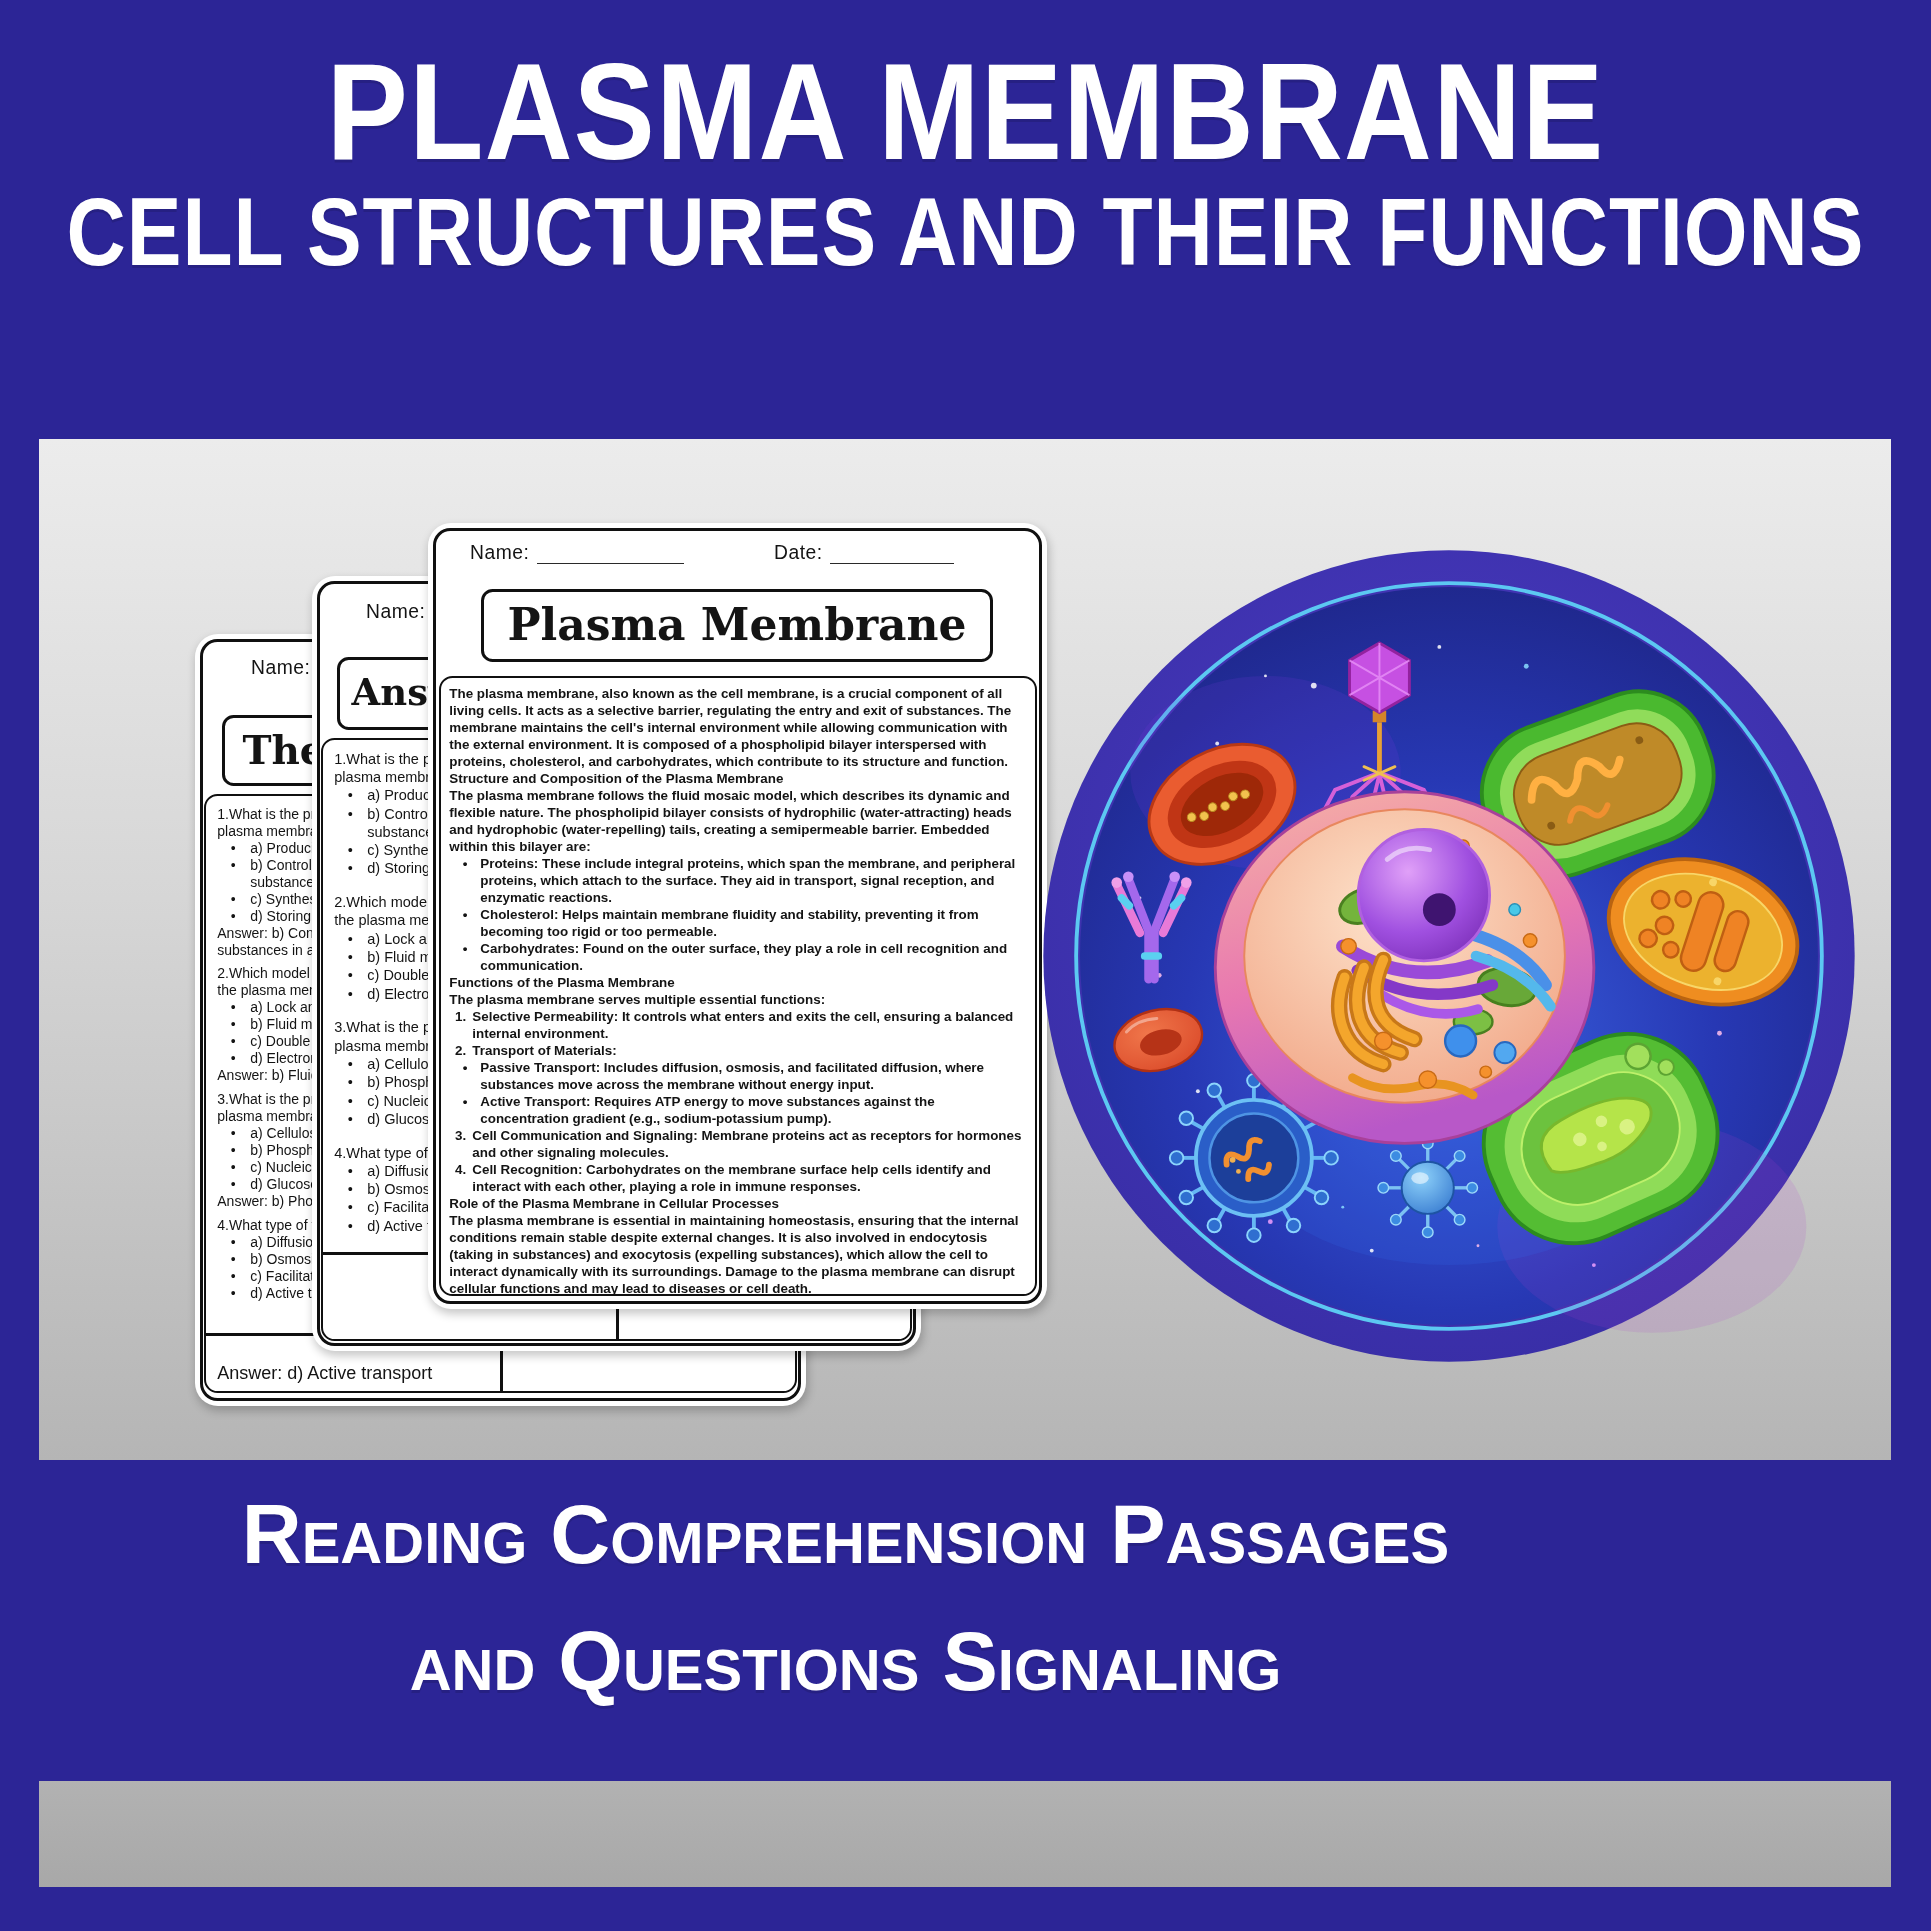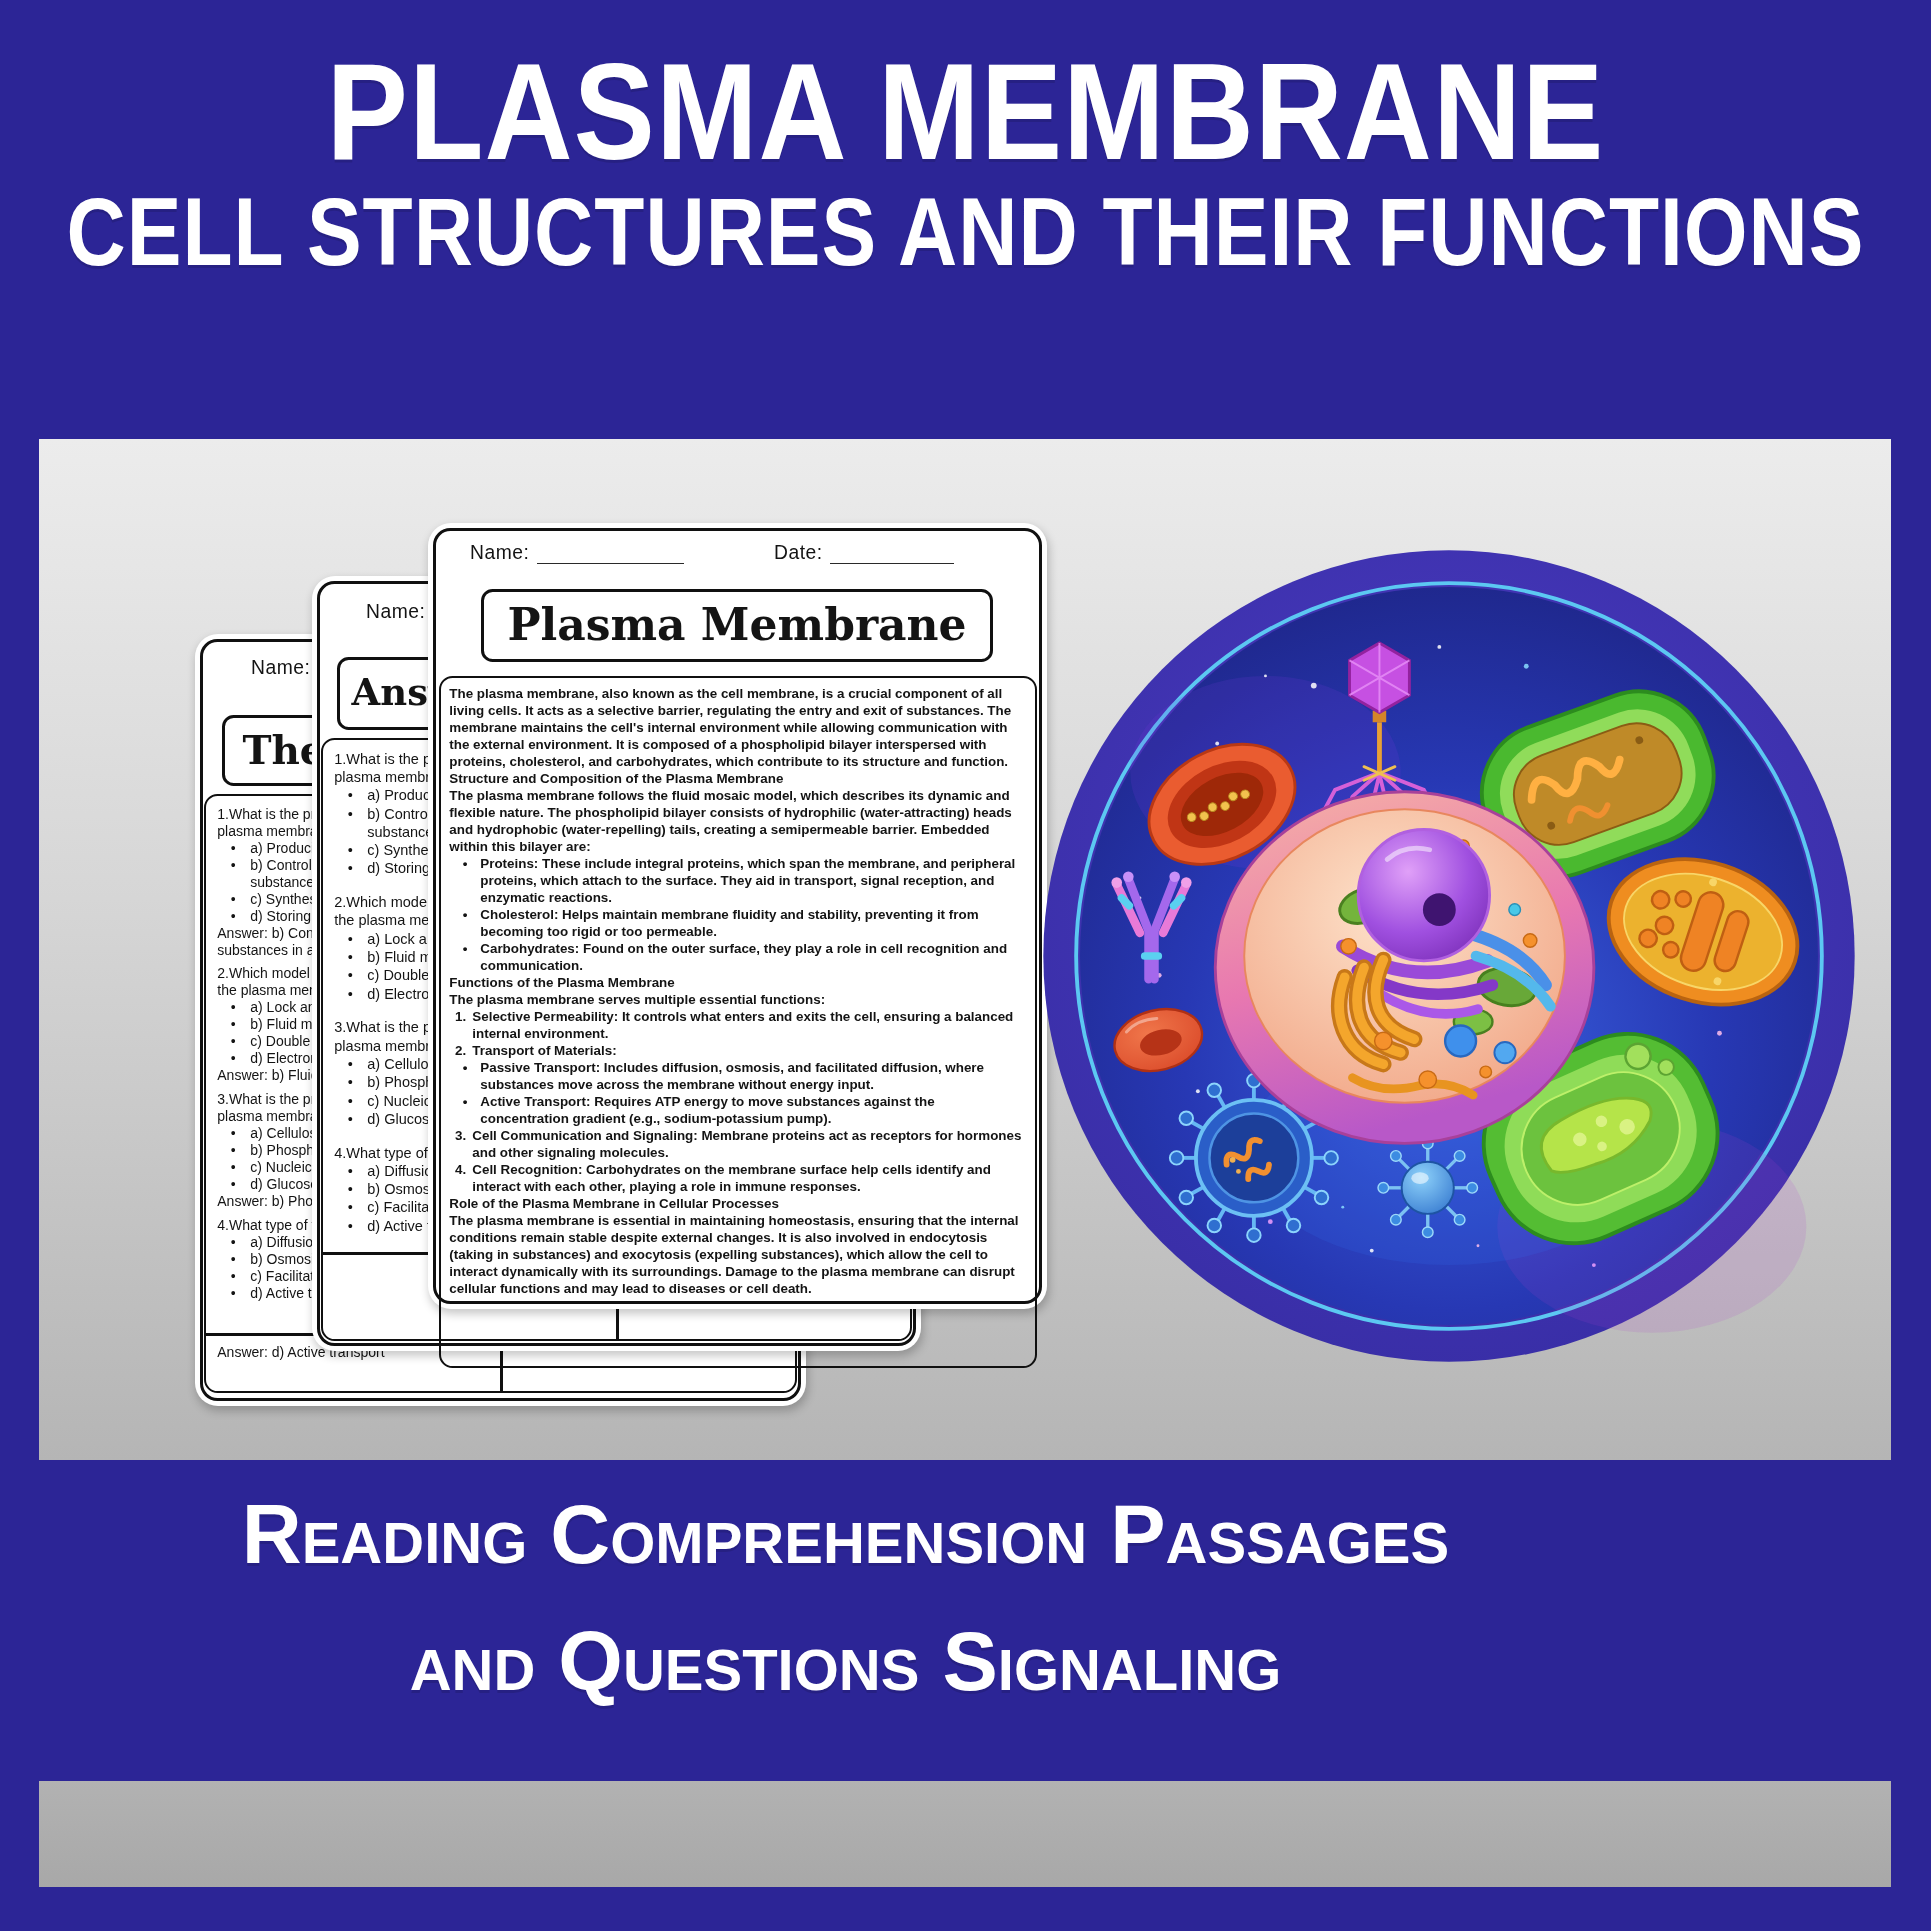--- a/index.html
+++ b/index.html
@@ -54,21 +54,21 @@
   .vline{position:absolute;top:0;bottom:0;left:50%;width:2.9px;background:var(--ink);}
   .hline{position:absolute;left:0;right:0;height:2.9px;background:var(--ink);}
   .qcol{position:absolute;left:0;top:0;padding:9.7px 9.7px 0 11.6px;overflow:hidden;}
   .qblk{margin-bottom:15.4px;}
   .qq{font-size:14.5px;line-height:18.3px;}
   .opt{position:relative;font-size:14.5px;line-height:18.3px;padding-left:33px;}
   .opt .om{position:absolute;left:13.5px;top:0;}
   .back .qq,.back .opt,.back .ans{font-size:14px;line-height:17px;}
   .back .qblk{margin-bottom:6.8px;}
   .ans{font-size:14px;}
-  .cell-answer{position:absolute;font-size:14px;}
+  .cell-answer{position:absolute;font-size:18px;margin-top:19px;}
 
   svg{display:block;}
 </style>
 </head>
 <body>
 
 <div class="cover-title l1">PLASMA MEMBRANE</div>
 <div class="cover-title l2">CELL STRUCTURES AND THEIR FUNCTIONS</div>
 
 <div class="panel">
@@ -163,21 +163,21 @@
 
   <div class="sheet front" style="left:389px;top:84px;width:619px;height:786px;">
     <div class="frame"></div>
     <div class="name-row" style="left:42px;top:19.3px;">
       <span>Name:</span><span class="uline" style="width:147px;"></span>
     </div>
     <div class="name-row" style="left:346px;top:19.3px;">
       <span>Date:</span><span class="uline" style="width:124px;"></span>
     </div>
     <div class="title-box" style="left:53px;top:66px;width:512px;height:73px;font-size:44px;line-height:66px;">Plasma Membrane</div>
-    <div class="passage-box" style="left:10.6px;top:153px;width:598px;height:692px;">
+    <div class="passage-box" style="left:10.6px;top:153px;width:598px;height:620px;">
         <div class="pl p">
           <span class="tx">The plasma membrane, also known as the cell membrane, is a crucial component of all living cells. It acts as a selective barrier, regulating the entry and exit of substances. The membrane maintains the cell's internal environment while allowing communication with the external environment. It is composed of a phospholipid bilayer interspersed with proteins, cholesterol, and carbohydrates, which contribute to its structure and function.</span>
         </div>
         <div class="pl p">
           <span class="tx">Structure and Composition of the Plasma Membrane</span>
         </div>
         <div class="pl p">
           <span class="tx">The plasma membrane follows the fluid mosaic model, which describes its dynamic and flexible nature. The phospholipid bilayer consists of hydrophilic (water-attracting) heads and hydrophobic (water-repelling) tails, creating a semipermeable barrier. Embedded within this bilayer are:</span>
         </div>
         <div class="pl bullet">

